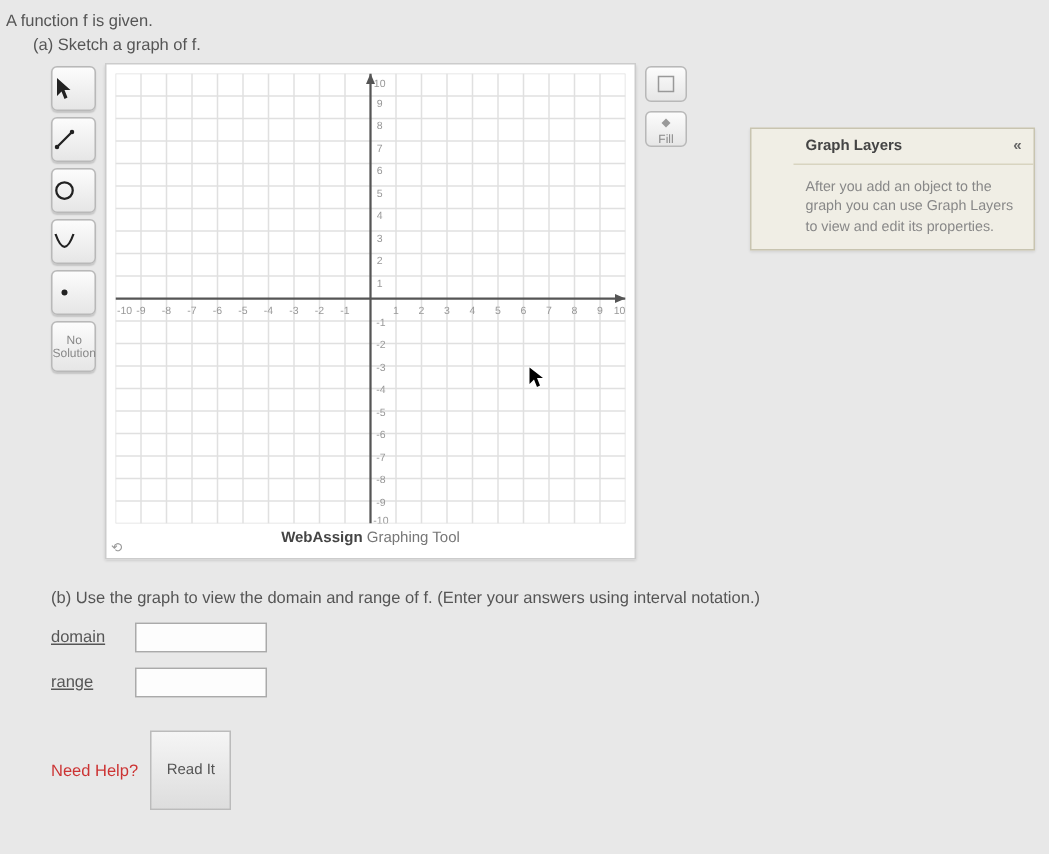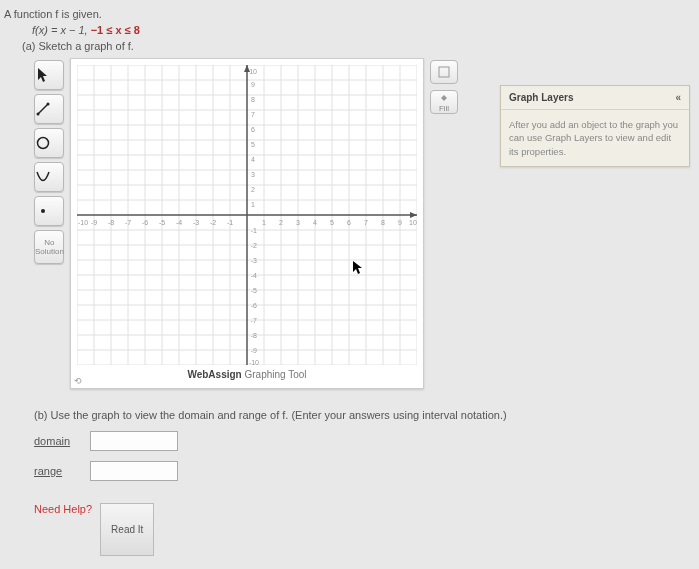--- a/index.html
+++ b/index.html
@@ -84,20 +84,21 @@
 
     .tip-box {
       position: absolute;
       left: 500px;
       top: 85px;
       width: 190px;
       background: #f0eee5;
       border: 1px solid #c8c4b0;
       box-shadow: 0 1px 2px rgba(0,0,0,0.1);
       font-size: 10px;
+      padding-left: 28px;
     }
     .tip-header {
       padding: 6px 8px;
       font-weight: bold;
       color: #444;
       border-bottom: 1px solid #d8d4c0;
       display: flex;
       justify-content: space-between;
       align-items: center;
     }
@@ -137,20 +138,21 @@
       border: 1px solid #aaa;
       background: #fdfdfd;
       padding: 2px 4px;
       font-size: 11px;
     }
 
     .need-help {
       margin-left: 34px;
       margin-top: 22px;
       display: flex;
+      align-items: center;
       gap: 8px;
     }
     .need-help-label { color: #c33; font-size: 11px; }
     .read-btn {
       background: linear-gradient(#f5f5f5, #ddd);
       border: 1px solid #bbb;
       padding: 20px 10px;
       font-size: 10px;
       color: #555;
       cursor: pointer;
@@ -170,23 +172,20 @@
       display: flex;
       align-items: center;
       gap: 3px;
     }
   </style>
 </head>
 <body>
 
 <div class="problem">
   <div class="prompt-line">A function f is given.</div>
-  <div class="prompt-line indent1">
-    <span class="fx-line">f(x) = x − 1,   </span><span class="red">−1 ≤ x ≤ 8</span>
-  </div>
   <div class="prompt-line indent2">(a) Sketch a graph of f.</div>
 </div>
 
 <div class="graph-area">
   <div class="toolbar">
     <div class="tool">
       <svg viewBox="0 0 16 16">
           <path d="M3 1 L3 13 L6 10 L8 15 L10 14 L8 9 L12 9 Z" fill="#222"></path>
         </svg>
     </div>

